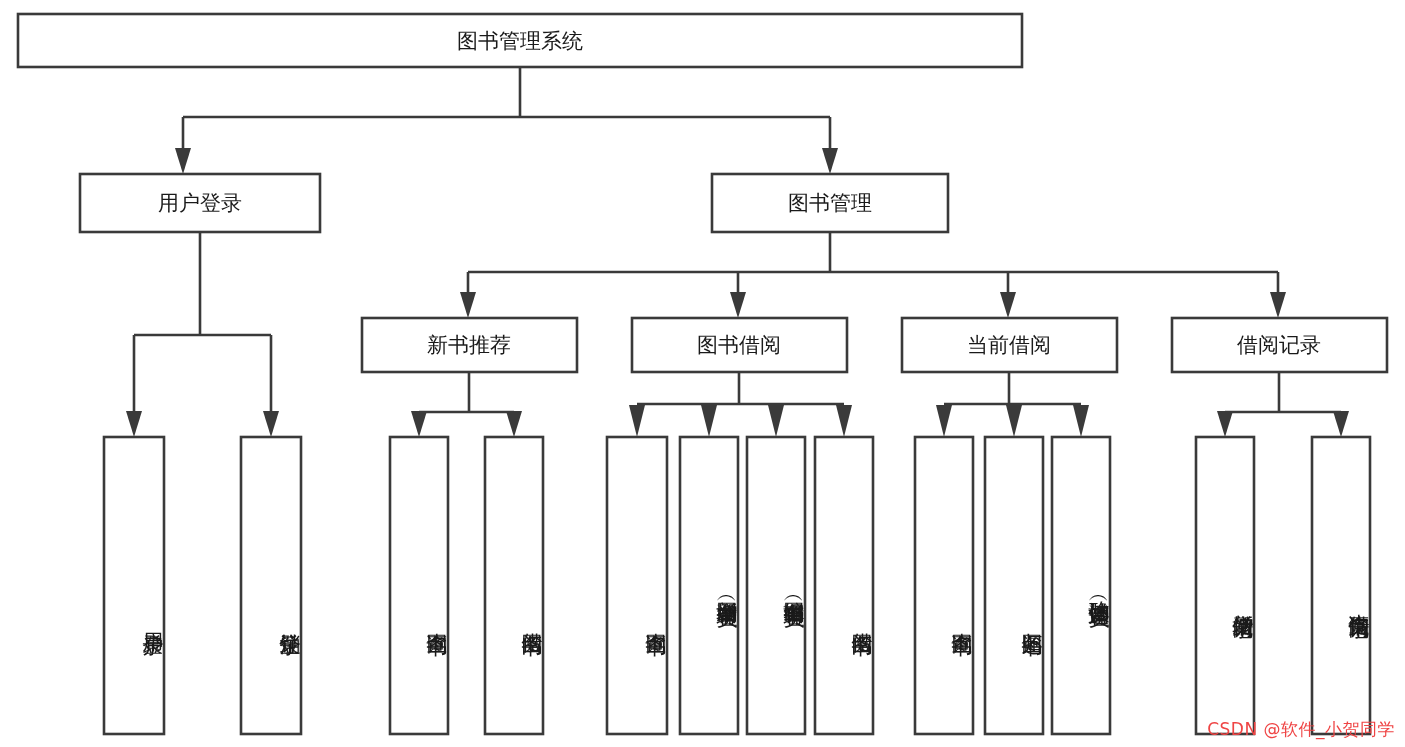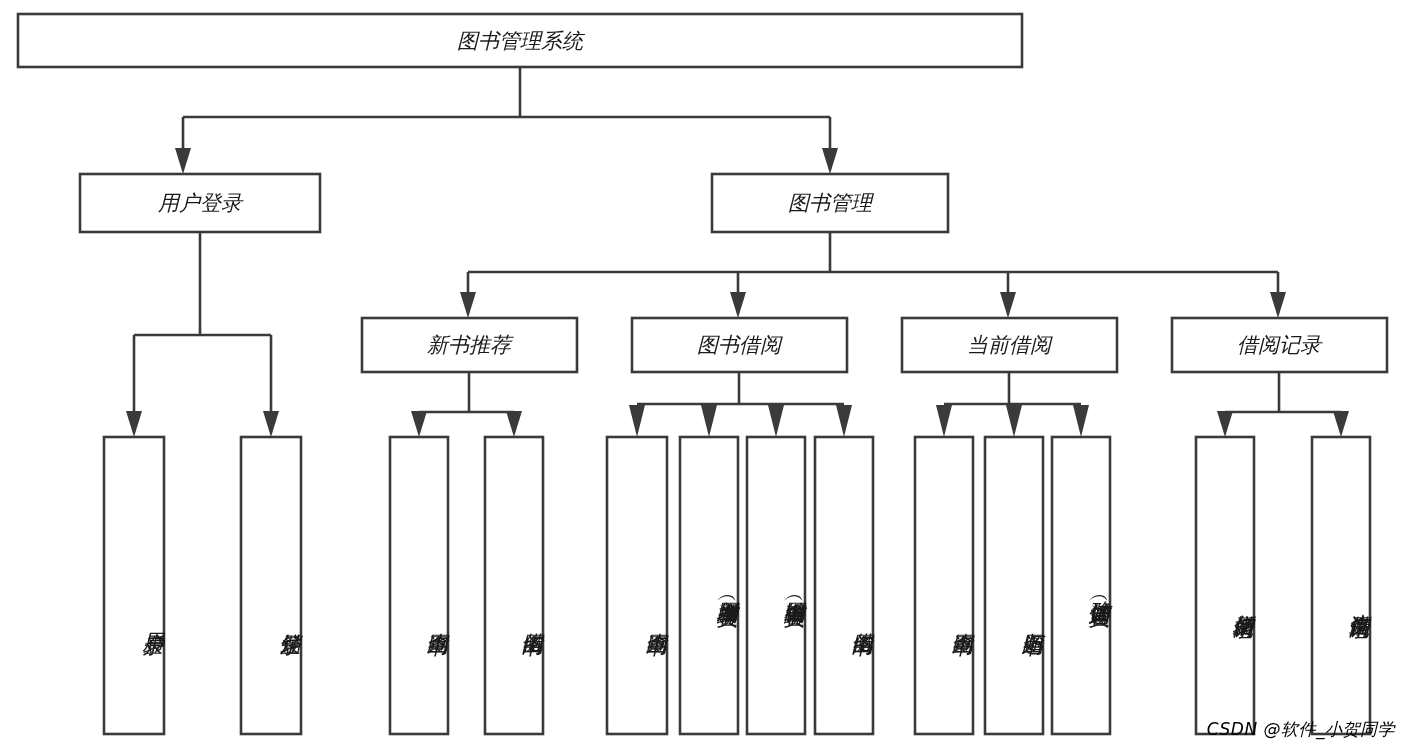--- a/index.html
+++ b/index.html
@@ -12,21 +12,20 @@
     width: 1405px;
     height: 747px;
     font-family: "DejaVu Sans", "Liberation Sans", sans-serif;
     overflow: hidden;
     position: relative;
   }
   #diagram-root {
     position: relative;
     width: 1405px;
     height: 747px;
-    font-style: italic;
   }
   svg#tree-svg {
     position: absolute;
     left: 0;
     top: 0;
     width: 1405px;
     height: 747px;
     display: block;
   }
   .node-box {
@@ -72,21 +71,21 @@
     justify-content: center;
     pointer-events: none;
     -webkit-font-feature-settings: "vert";
   }
   .watermark {
     position: absolute;
     right: 10px;
     bottom: 6px;
     font-family: "DejaVu Sans", "Liberation Sans", sans-serif;
     font-size: 17px;
-    color: #000000;
+    color: #ef4444;
     letter-spacing: 0.5px;
     white-space: nowrap;
   }
 </style>
 </head>
 <body>
 
 <div id="diagram-root">
 
   <svg id="tree-svg" viewBox="0 0 1405 747" xmlns="http://www.w3.org/2000/svg">

